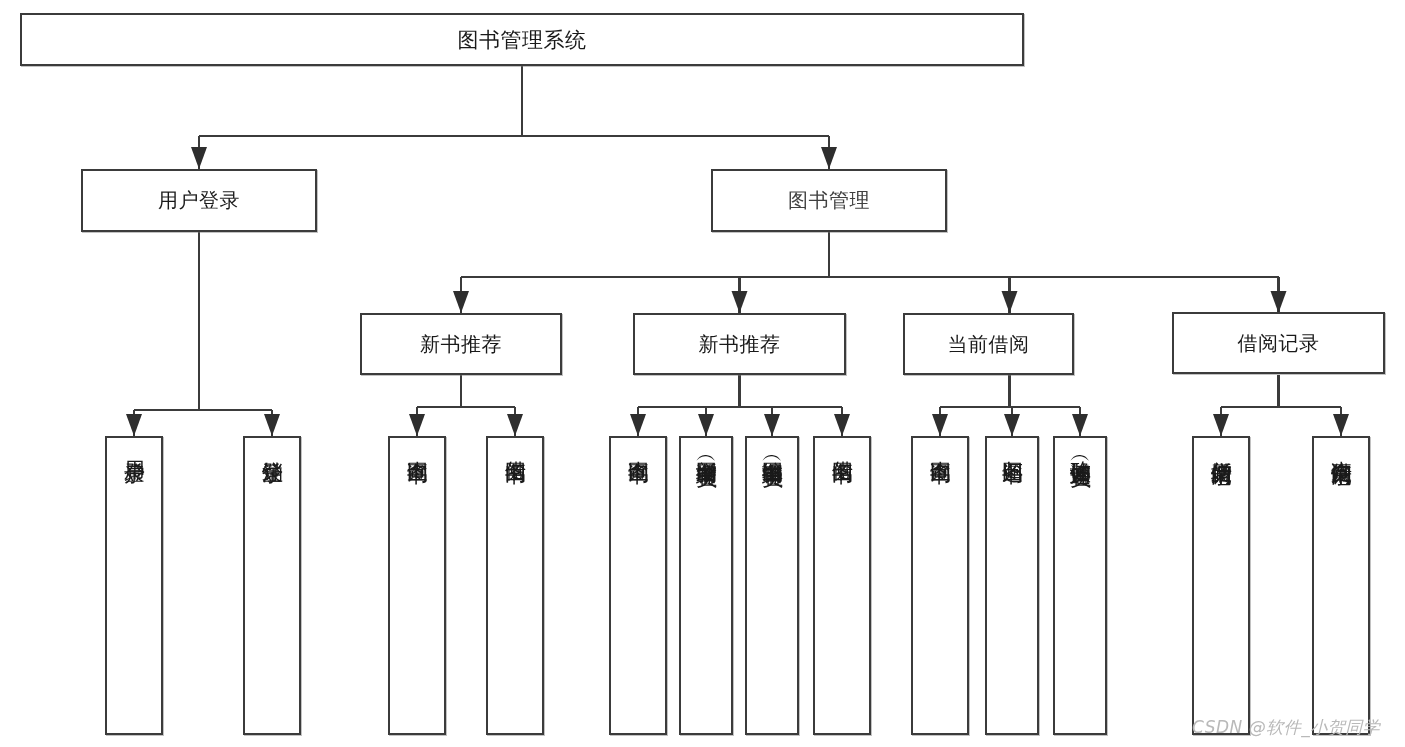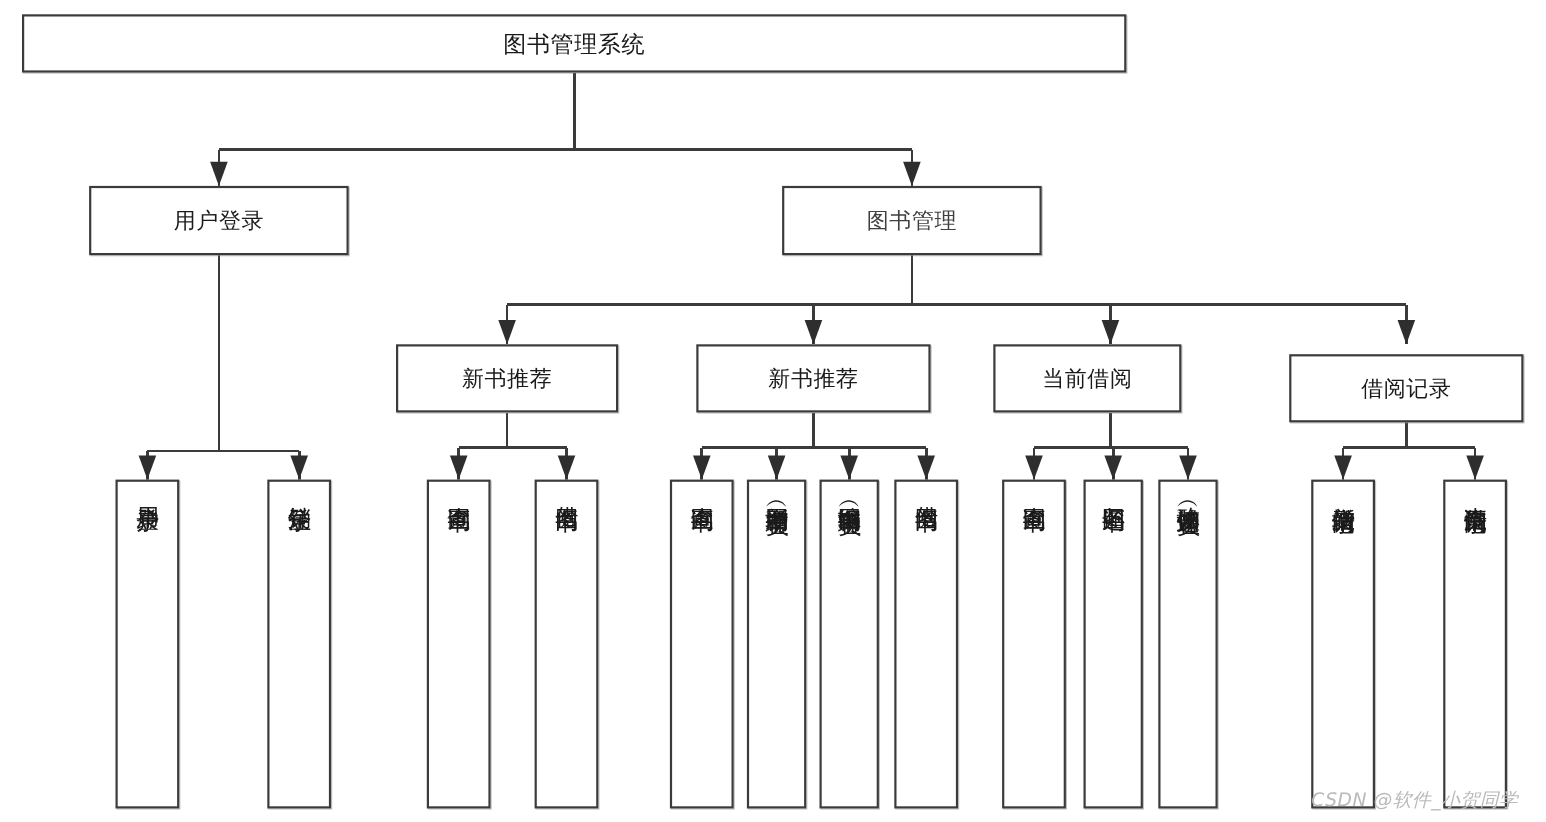--- a/index.html
+++ b/index.html
@@ -142,21 +142,21 @@
       </div>
       <div class="node level-3" style="left: 360px; top: 313px; width: 202px; height: 62px; border-color: rgb(59, 59, 59); background: rgb(255, 255, 255); color: rgb(26, 26, 26);">
         <span class="node-label">新书推荐</span>
       </div>
       <div class="node level-3" style="left: 633px; top: 313px; width: 213px; height: 62px; border-color: rgb(59, 59, 59); background: rgb(255, 255, 255); color: rgb(26, 26, 26);">
         <span class="node-label">新书推荐</span>
       </div>
       <div class="node level-3" style="left: 903px; top: 313px; width: 171px; height: 62px; border-color: rgb(59, 59, 59); background: rgb(255, 255, 255); color: rgb(26, 26, 26);">
         <span class="node-label">当前借阅</span>
       </div>
-      <div class="node level-3" style="left: 1172px; top: 322px; width: 213px; height: 62px; border-color: rgb(59, 59, 59); background: rgb(255, 255, 255); color: rgb(26, 26, 26);">
+      <div class="node level-3" style="left: 1172px; top: 312px; width: 213px; height: 62px; border-color: rgb(59, 59, 59); background: rgb(255, 255, 255); color: rgb(26, 26, 26);">
         <span class="node-label">借阅记录</span>
       </div>
       <div class="node leaf" style="left: 105px; top: 436px; width: 58px; height: 299px; border-color: rgb(59, 59, 59); background: rgb(255, 255, 255); color: rgb(26, 26, 26);">
         <span class="node-label">用户登录</span>
       </div>
       <div class="node leaf" style="left: 243px; top: 436px; width: 58px; height: 299px; border-color: rgb(59, 59, 59); background: rgb(255, 255, 255); color: rgb(26, 26, 26);">
         <span class="node-label">注销登录</span>
       </div>
       <div class="node leaf" style="left: 388px; top: 436px; width: 58px; height: 299px; border-color: rgb(59, 59, 59); background: rgb(255, 255, 255); color: rgb(26, 26, 26);">
         <span class="node-label">查询图书</span>

